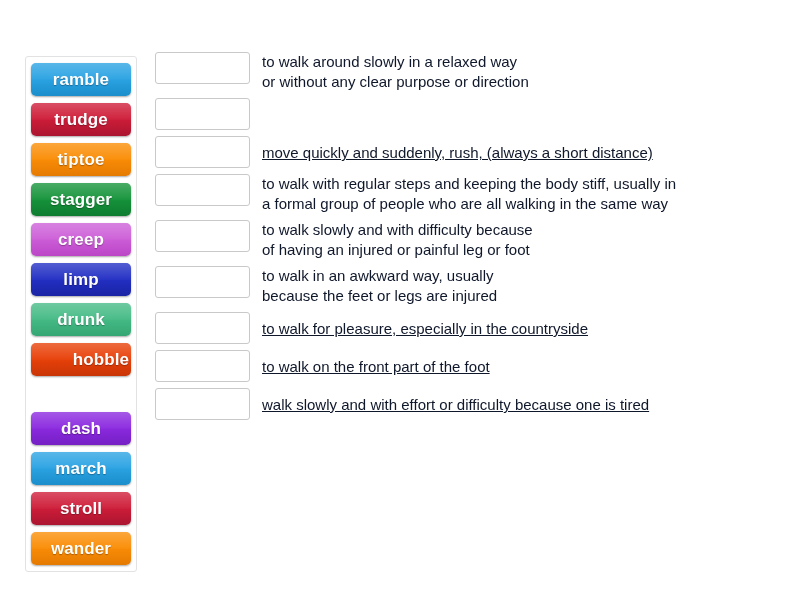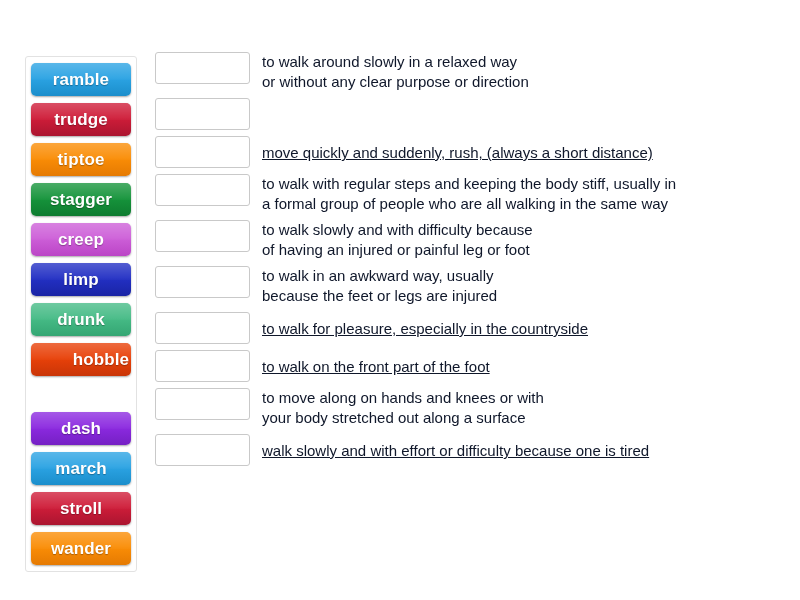--- a/index.html
+++ b/index.html
@@ -180,24 +180,19 @@
 because the feet or legs are injured</div>
       </div>
       <div class="row one-line">
         <div class="dropzone"></div>
         <div class="definition">to walk for pleasure, especially in the countryside</div>
       </div>
       <div class="row one-line">
         <div class="dropzone"></div>
         <div class="definition">to walk on the front part of the foot</div>
       </div>
-      <div class="row">
-        <div class="dropzone"></div>
-        <div class="definition">to move along on hands and knees or with
-your body stretched out along a surface</div>
-      </div>
       <div class="row one-line">
         <div class="dropzone"></div>
         <div class="definition">walk slowly and with effort or difficulty because one is tired</div>
       </div>
     </div>
 
 </div>
 
 </body></html>

